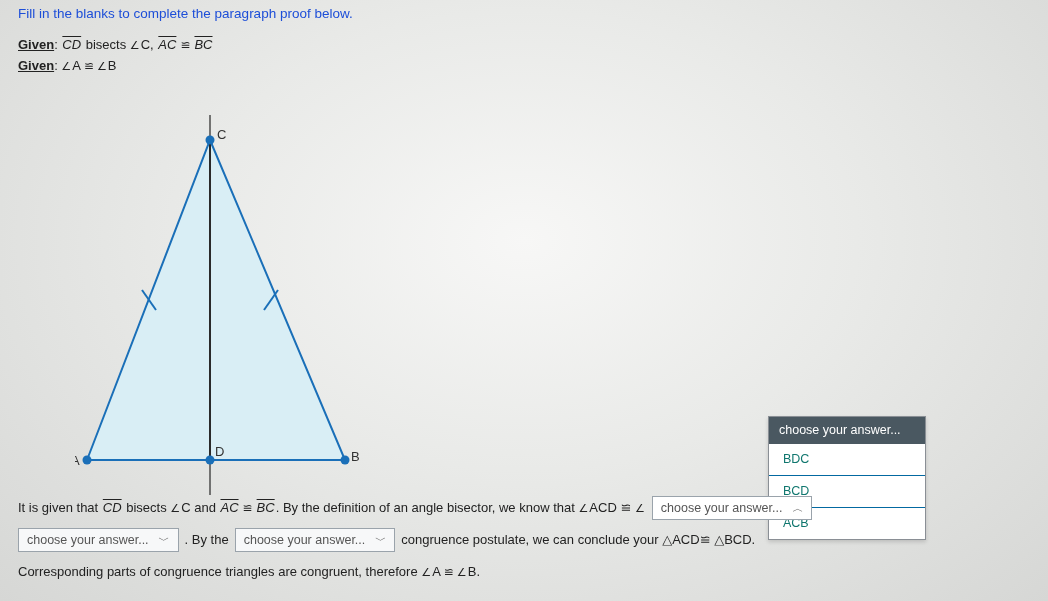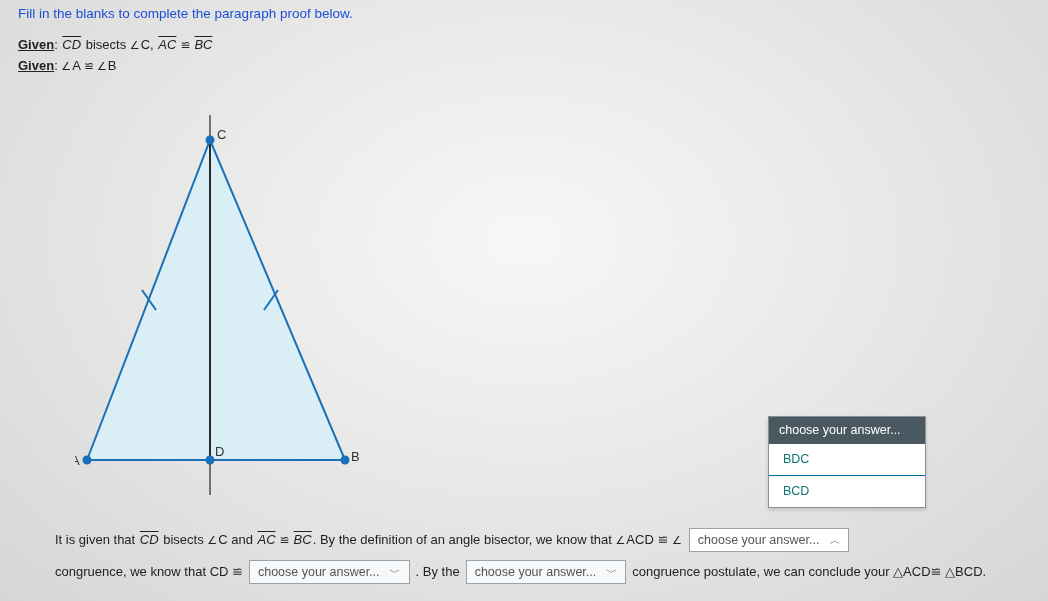--- a/index.html
+++ b/index.html
@@ -91,21 +91,20 @@
     border-top: 1px solid #0369a1;
   }
   .paragraph {
     position: absolute;
     bottom: 12px;
     left: 18px;
     right: 12px;
     font-size: 13px;
     line-height: 30px;
     color: #222;
-    margin-left: 37px;
   }
   .paragraph .line {
     display: flex;
     flex-wrap: nowrap;
     align-items: center;
     gap: 6px;
     margin: 2px 0;
   }
   .dd {
     display: inline-flex;
@@ -162,44 +161,49 @@
       <text class="pt-label" x="-4" y="350">A</text>
       <text class="pt-label" x="276" y="346">B</text>
       <text class="pt-label" x="140" y="341">D</text>
     </svg>
   </div>
 
   <div class="dropdown-open">
     <div class="dd-head">choose your answer...</div>
     <div class="dd-opt">BDC</div>
     <div class="dd-opt dd-sep">BCD</div>
+    <div class="dd-opt dd-sep">ACB</div>
   </div>
 
   <div class="paragraph">
 
     <div class="line">
       <span>
         <span>It is given that </span><span class="overline">CD</span><span> bisects </span><span class="angle">C</span><span> and </span><span class="overline">AC</span><span class="cong"></span><span class="overline">BC</span><span>. By the definition of an angle bisector, we know that </span><span class="angle">ACD</span><span> ≌ </span><span class="angle"></span>
       </span>
       <span class="dd active">
         <span>choose your answer...</span>
         <span class="chev">︿</span>
       </span>
     </div>
 
     <div class="line">
-      <span>congruence, we know that CD ≌</span>
       <span class="dd">
         <span>choose your answer...</span>
         <span class="chev">﹀</span>
       </span>
       <span>. By the</span>
       <span class="dd">
         <span>choose your answer...</span>
         <span class="chev">﹀</span>
       </span>
       <span>congruence postulate, we can conclude your △ACD≌ △BCD.</span>
     </div>
 
+    <div class="line">
+      <span>
+        <span>Corresponding parts of congruence triangles are congruent, therefore </span><span class="angle">A</span><span class="cong"></span><span class="angle">B</span><span>.</span>
+      </span>
+    </div>
 
   </div>
 
 </div>
 
 </body></html>

